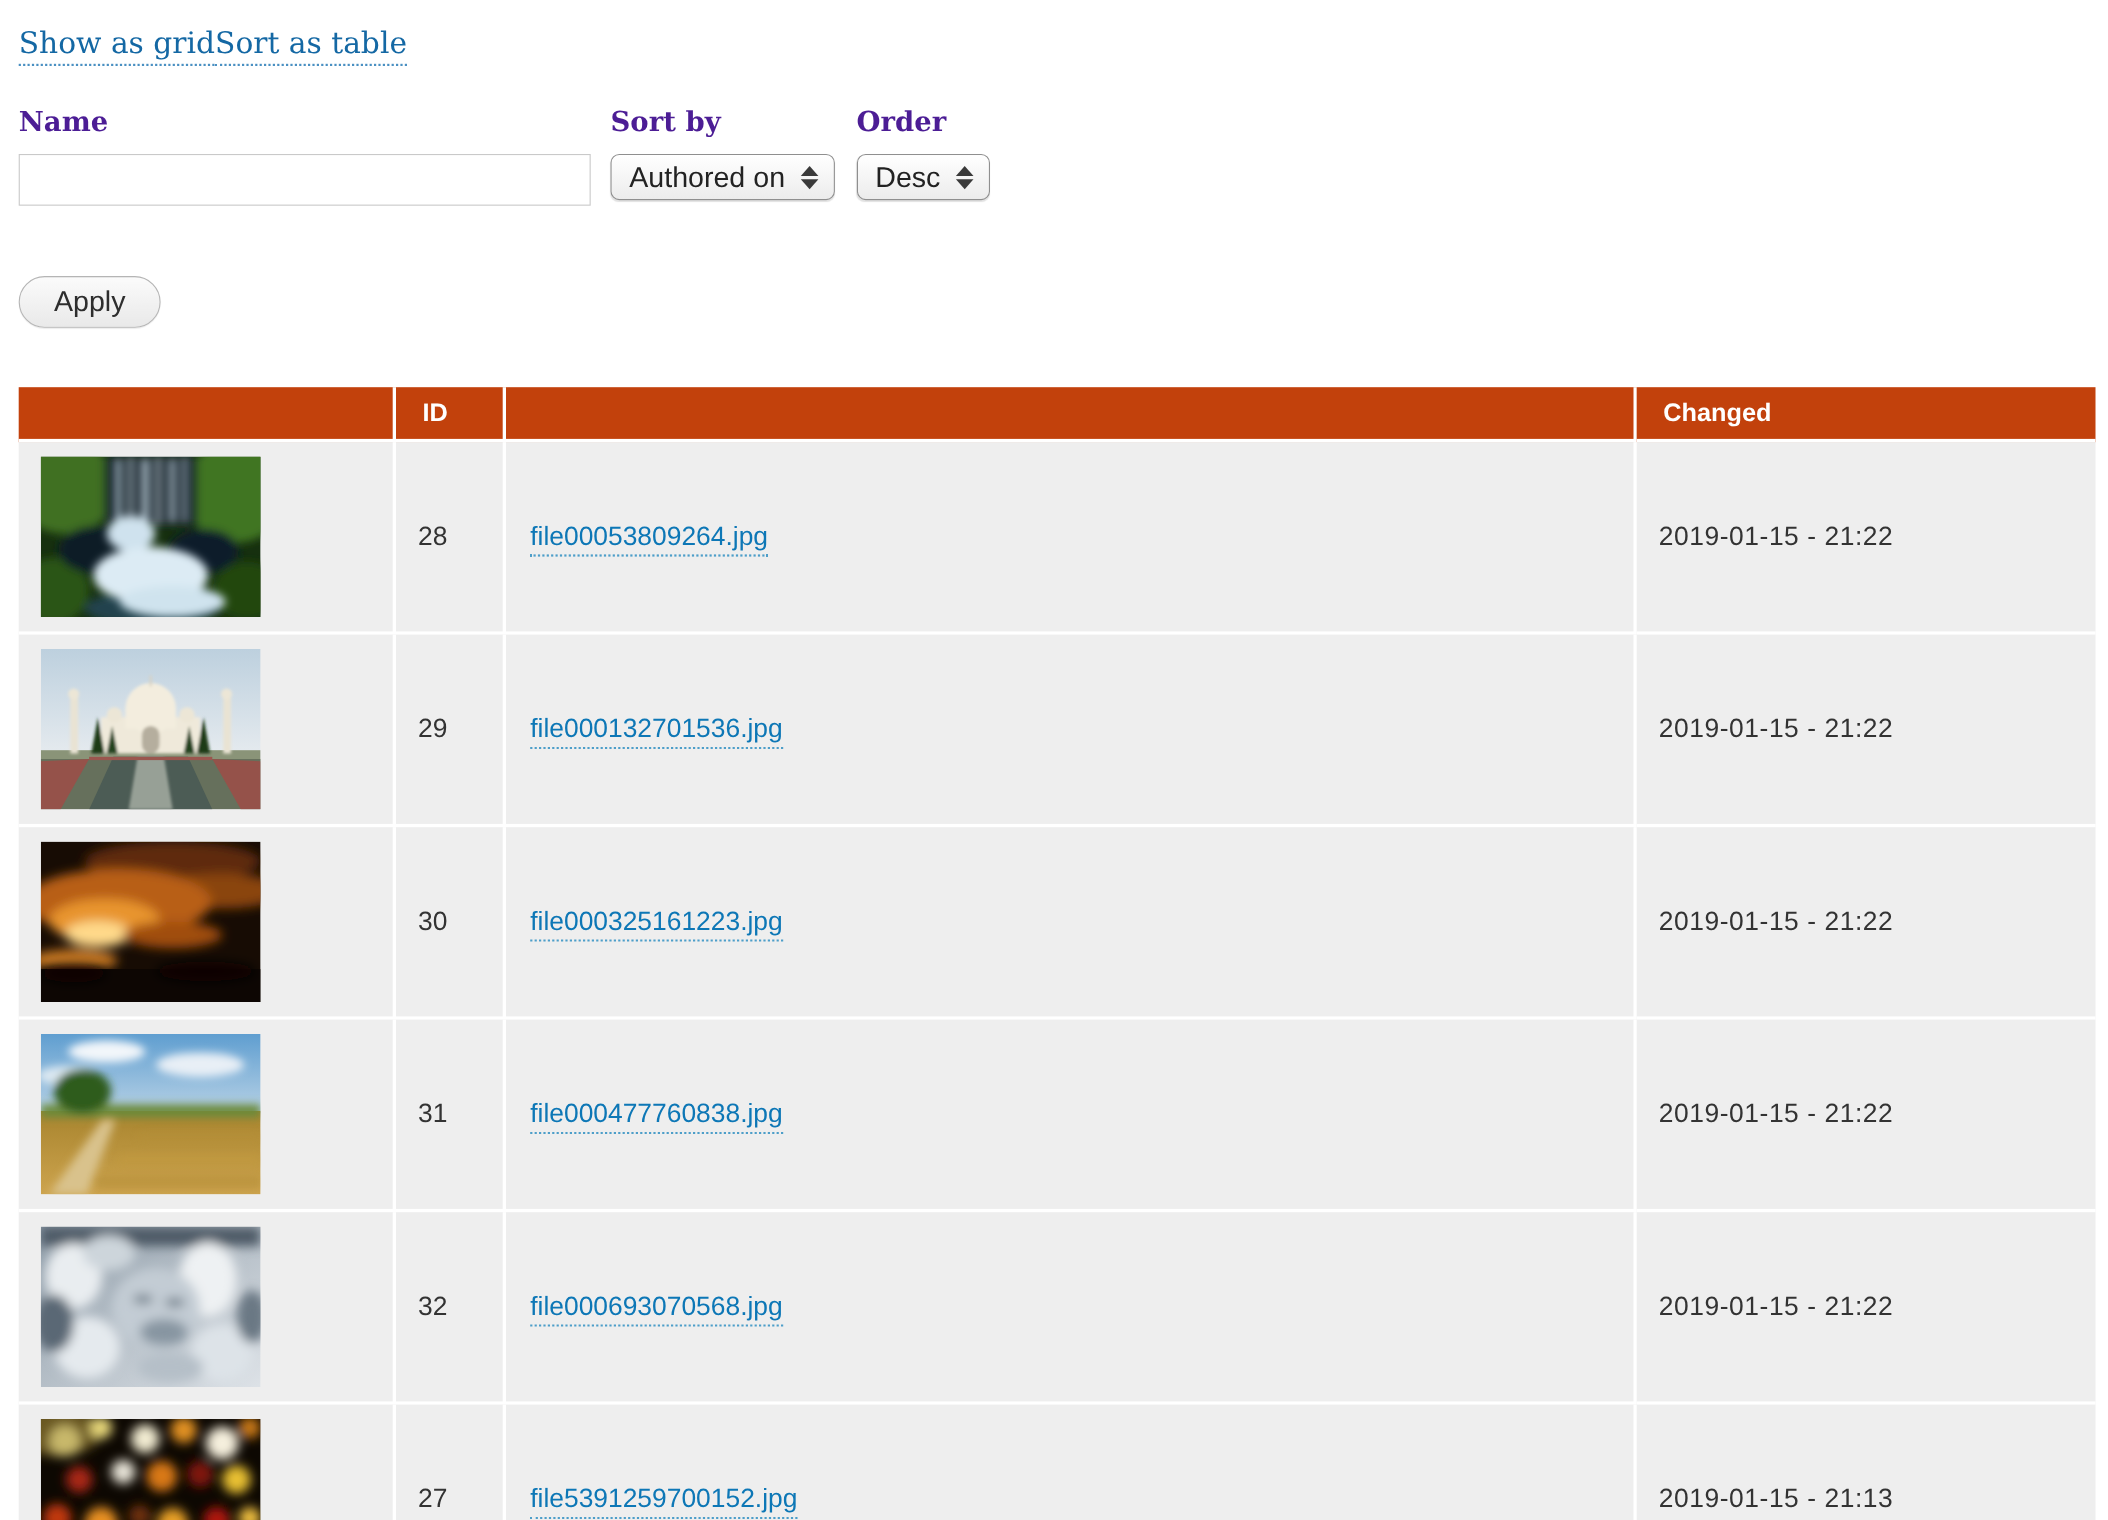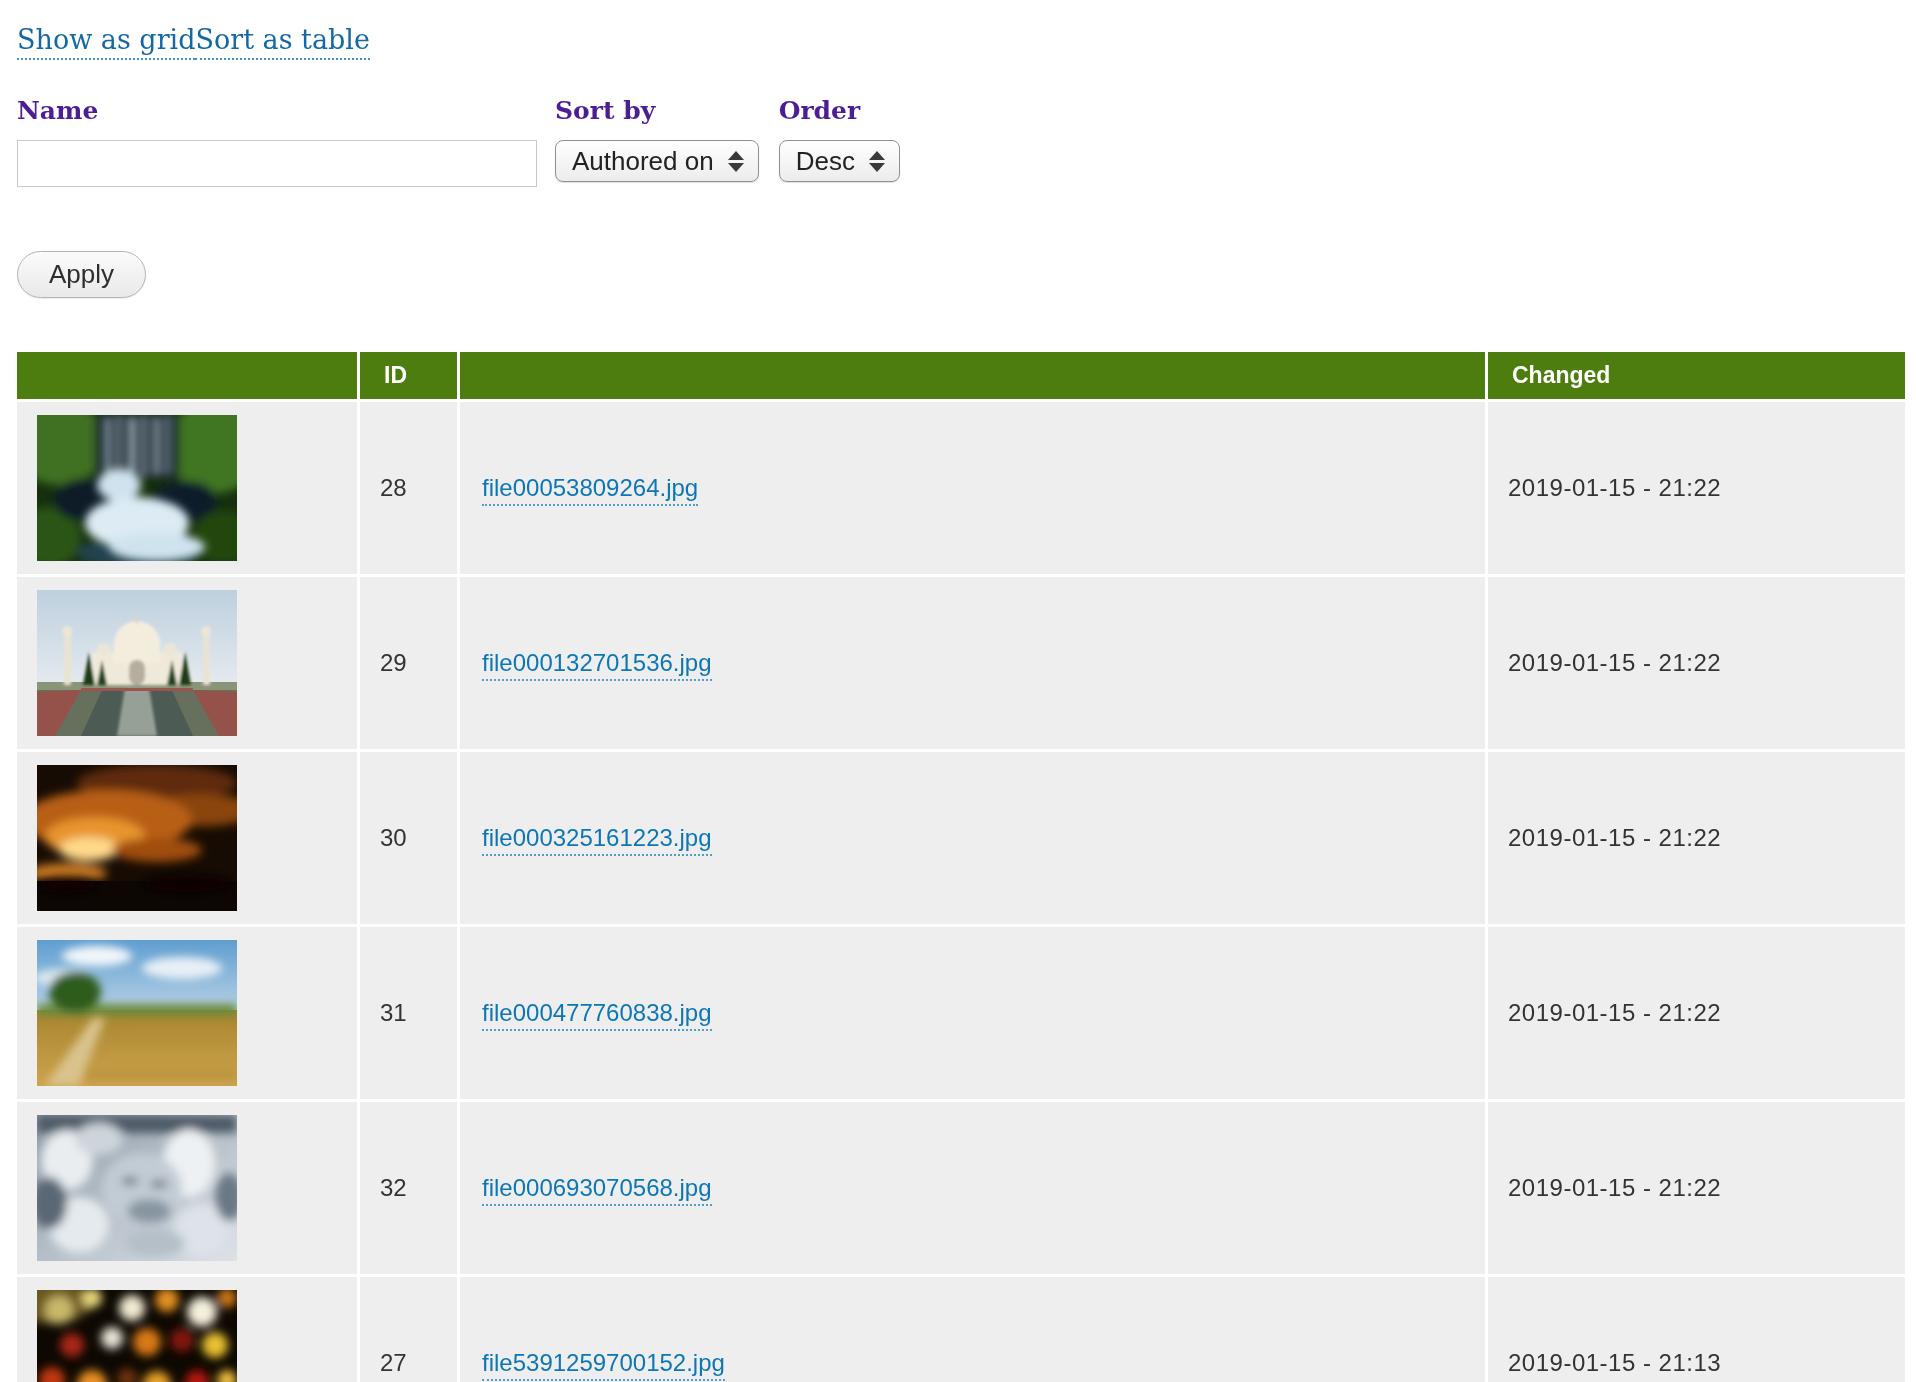--- a/index.html
+++ b/index.html
@@ -64,21 +64,21 @@
   .media-table {
     margin-top: 54px;
     border-collapse: separate; border-spacing: 0;
     table-layout: fixed; width: 1888px;
   }
   .media-table col.c-thumb { width: 343px; }
   .media-table col.c-id { width: 100px; }
   .media-table col.c-name { width: 1028px; }
   .media-table col.c-changed { width: 417px; }
   .media-table th {
-    background: #4d7c0f; height: 50px;
+    background: #c2410c; height: 50px;
     color: #fff; font-size: 23px; font-weight: bold; text-align: left;
     padding-left: 24px; border-right: 3px solid #fff; border-bottom: 3px solid #fff;
   }
   .media-table th:last-child { border-right: none; }
   .media-table td {
     background: #eeeeee; height: 175px; vertical-align: middle;
     font-size: 24px; color: #333;
     border-right: 3px solid #fff; border-bottom: 3px solid #fff;
   }
   .media-table td:last-child { border-right: none; padding-left: 20px; }

